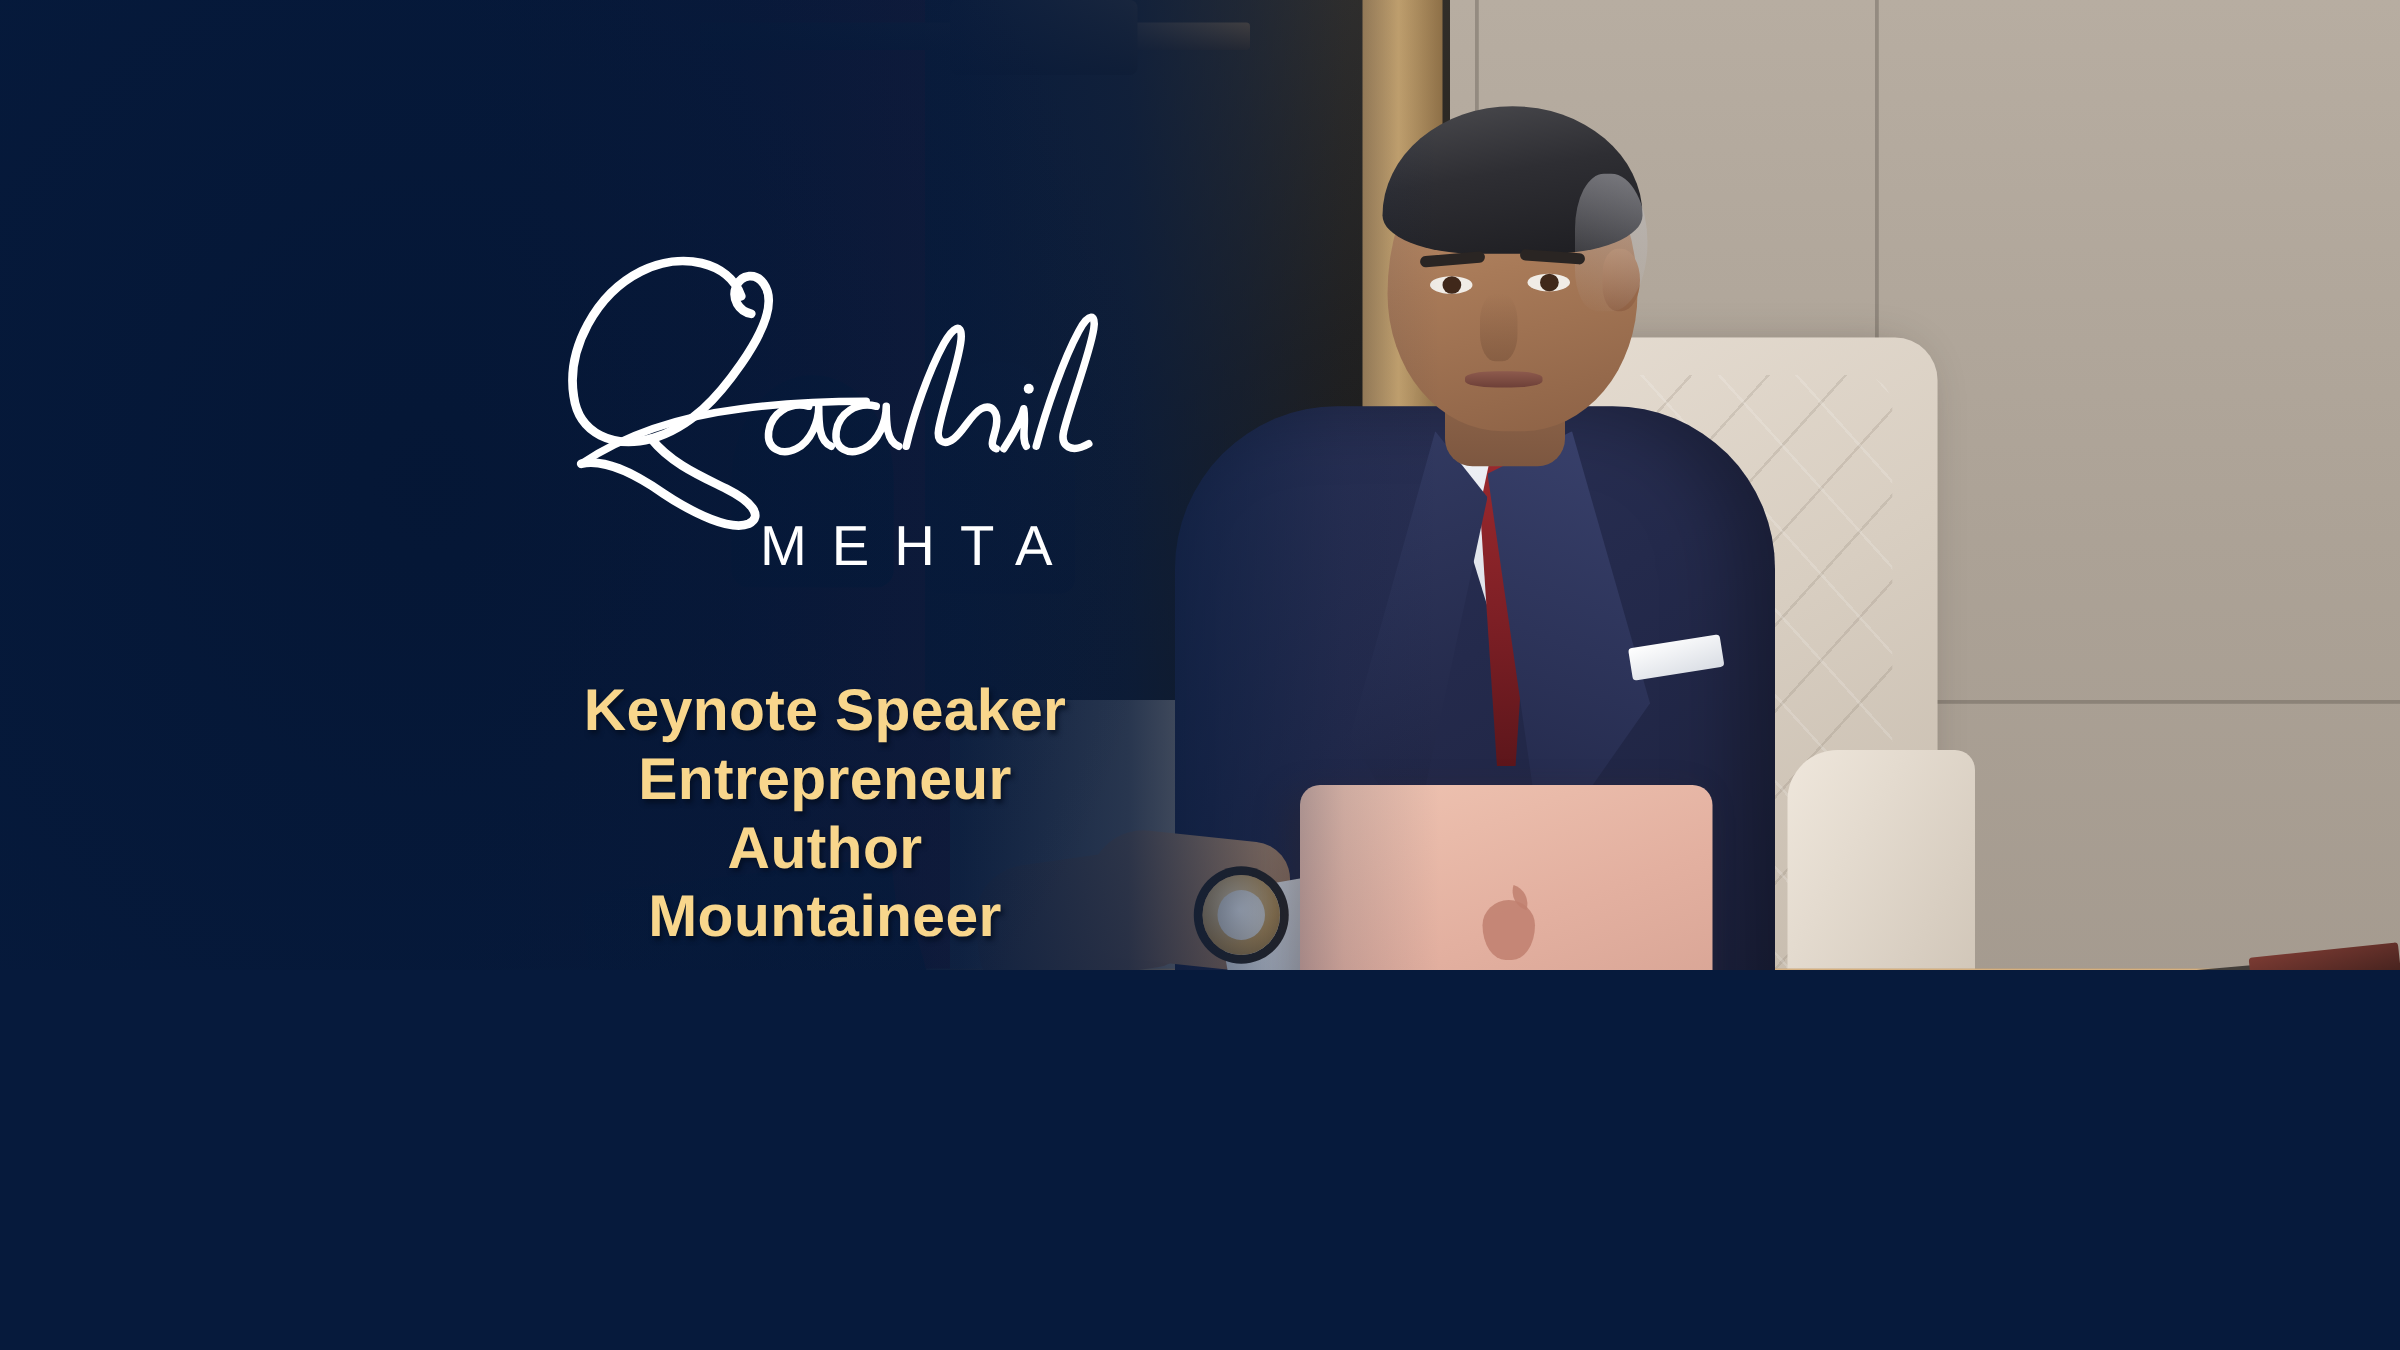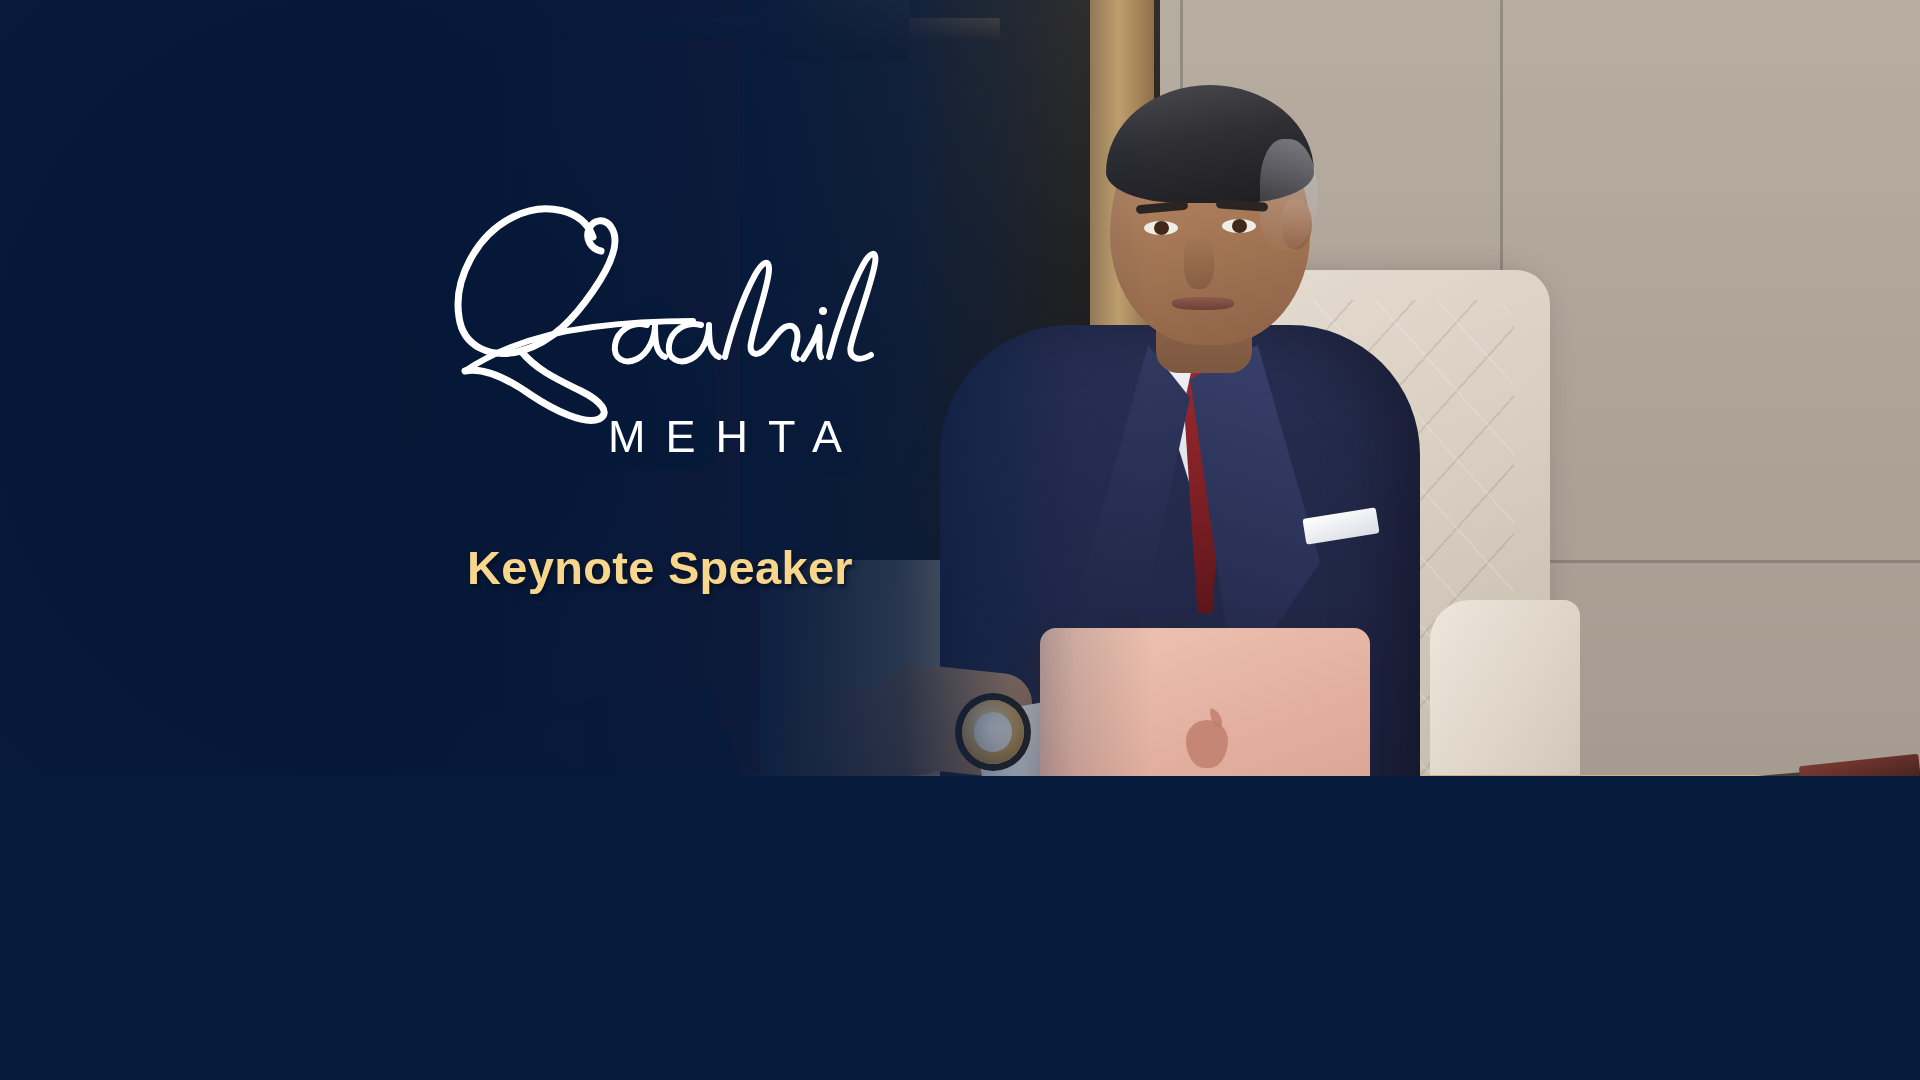--- a/index.html
+++ b/index.html
@@ -421,16 +421,19 @@
              C446 75, 452 76, 450 88
              C447 108, 430 152, 426 170
              C423 182, 432 188, 446 180"></path>
       </svg>
     </div>
 
     <div class="surname">MEHTA</div>
 
     <div class="tagline">
       <span class="line">Keynote Speaker</span>
+      <span class="line">Entrepreneur</span>
+      <span class="line">Author</span>
+      <span class="line">Mountaineer</span>
     </div>
   </div>
 
 </div>
 
 </body></html>

